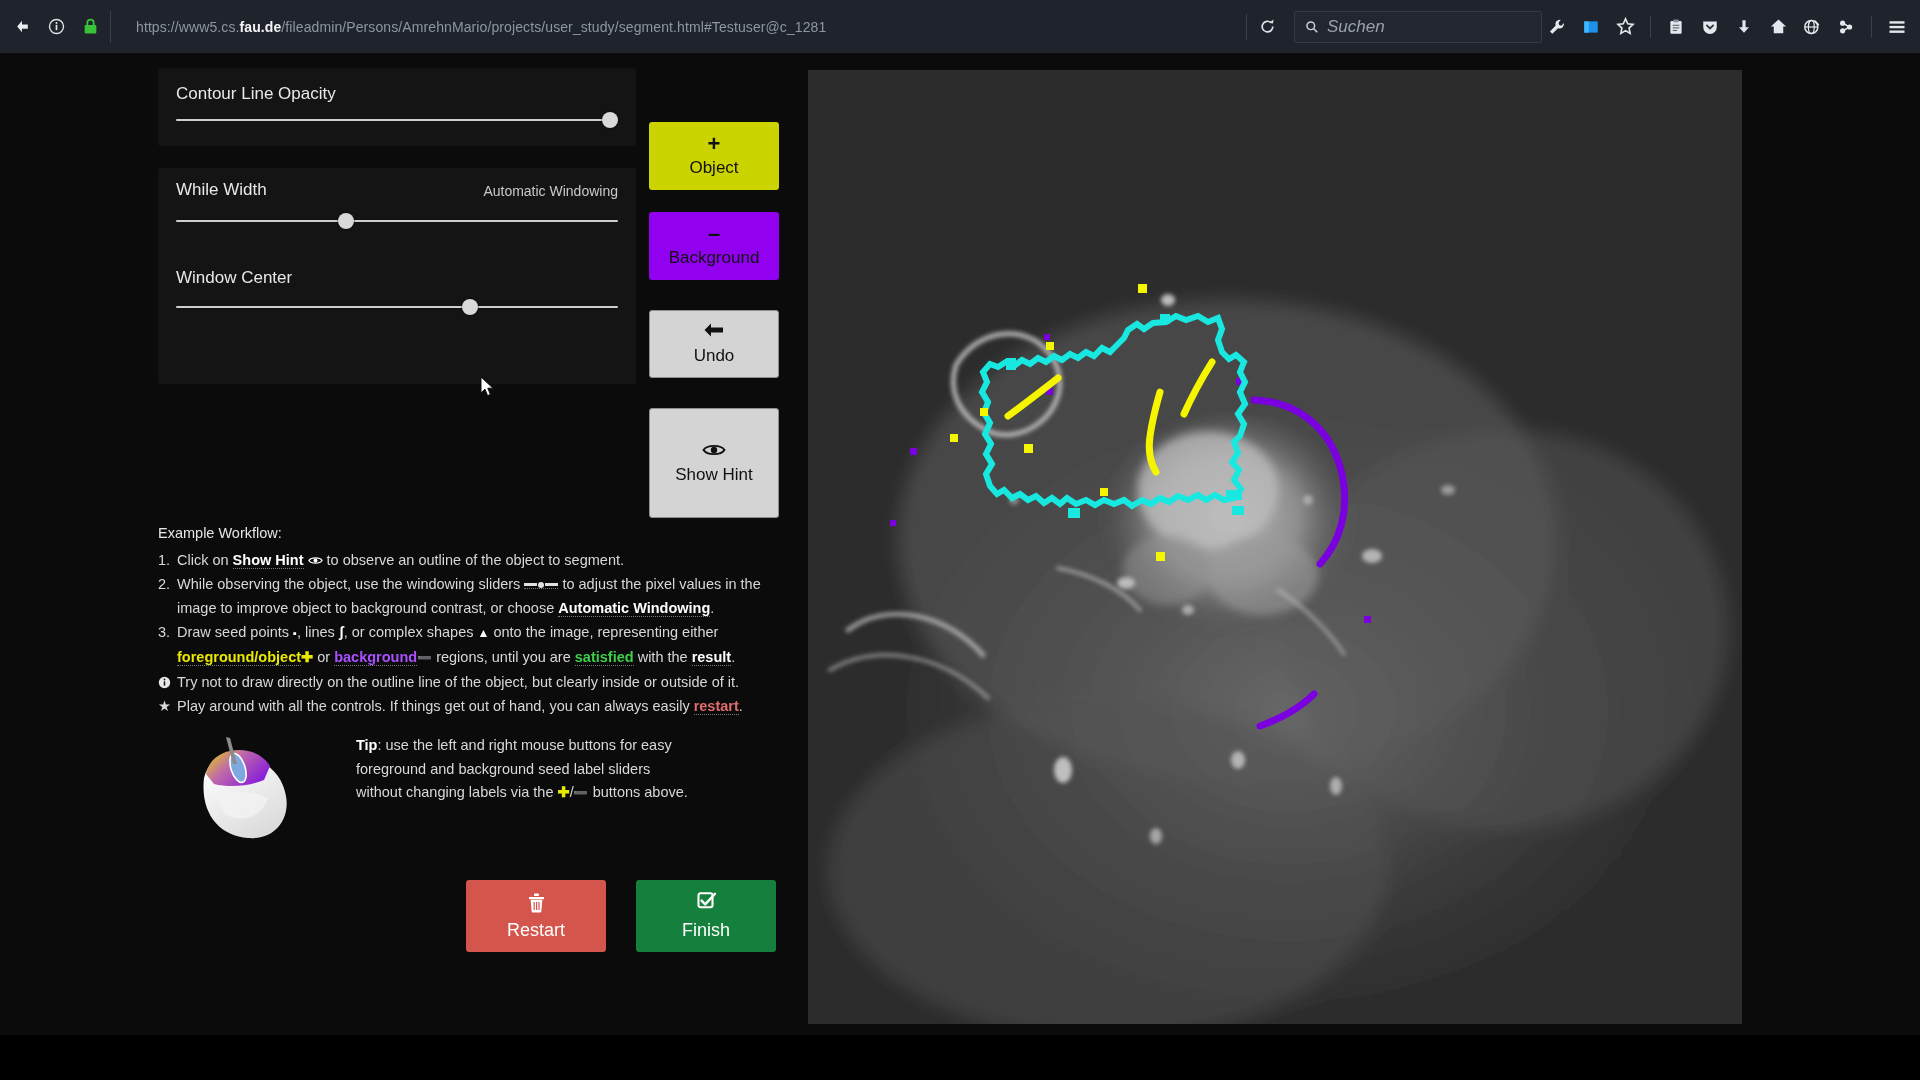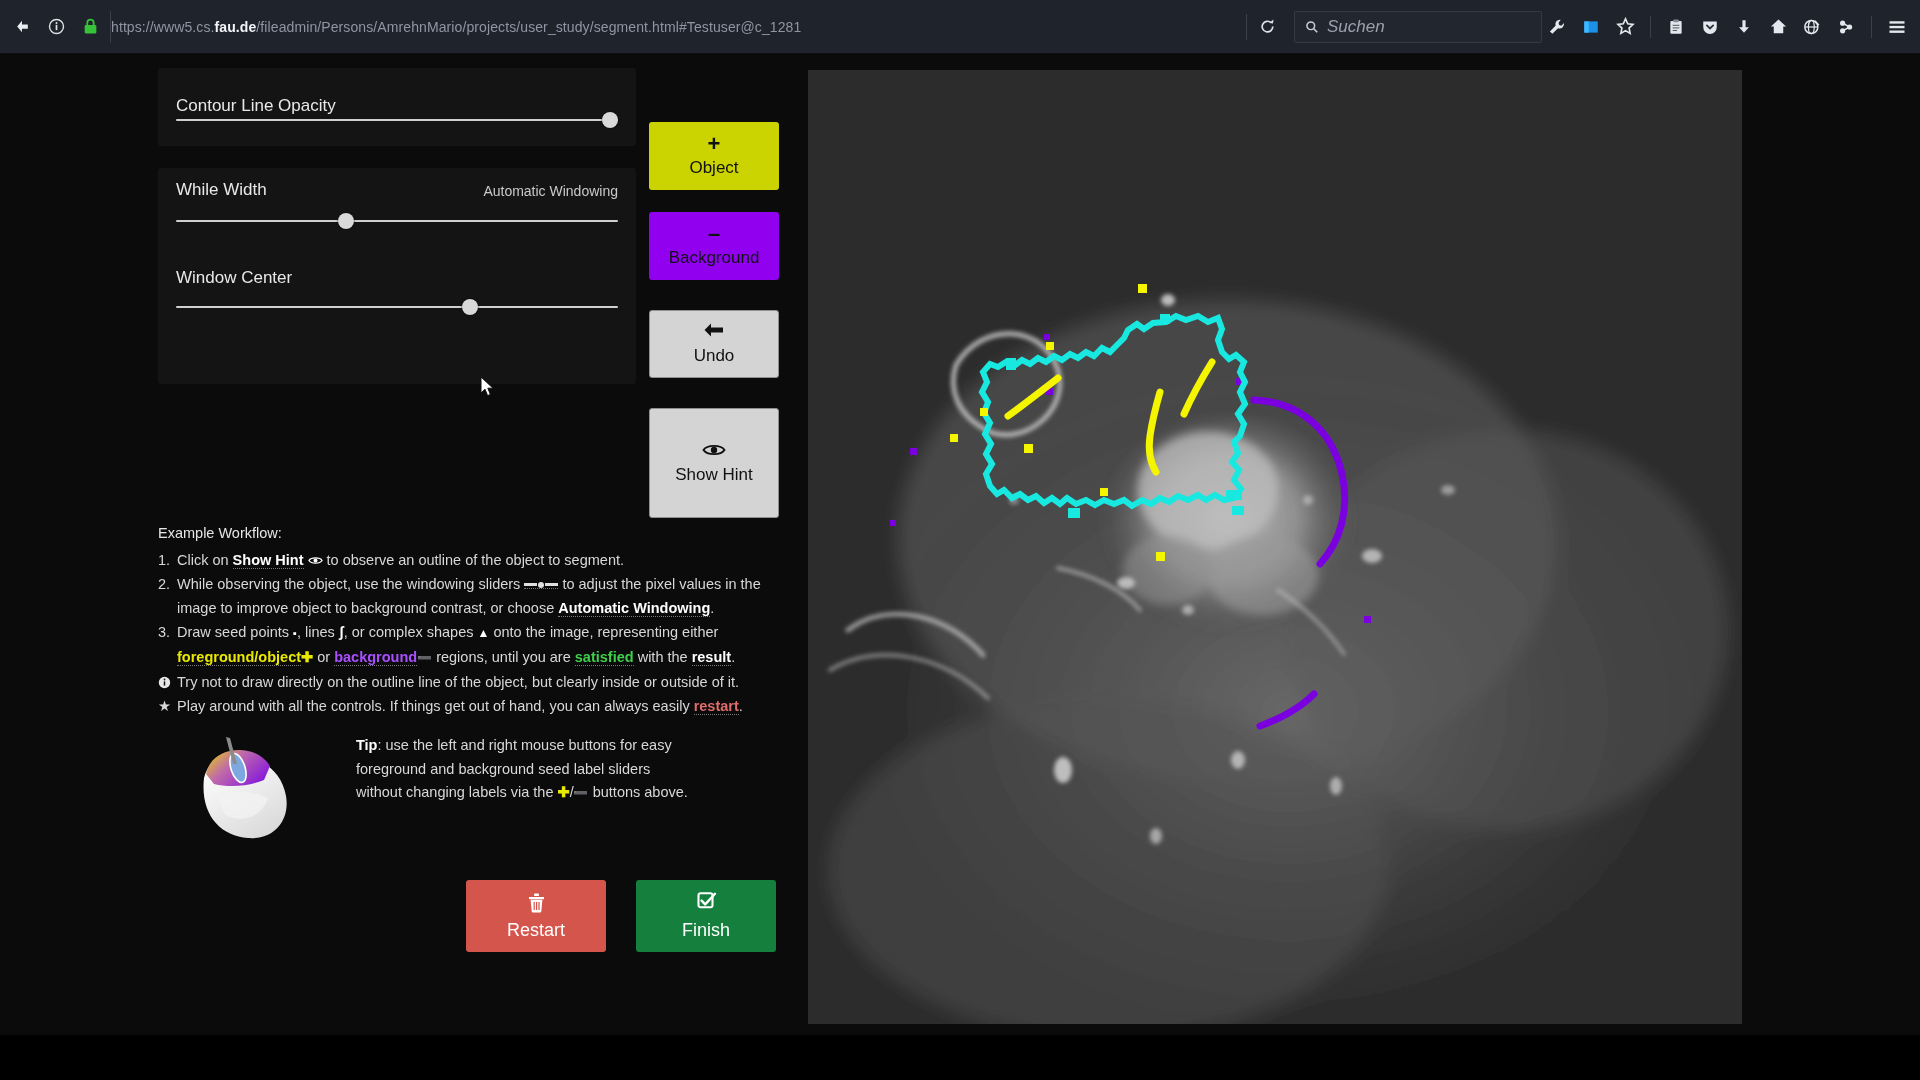--- a/index.html
+++ b/index.html
@@ -18,21 +18,21 @@
     background:#1f232b;
     display:flex; align-items:center;
     border-bottom:1px solid #0c0e12;
   }
   .nav-icons { display:flex; align-items:center; gap:10px; padding-left:10px; }
   .nav-ico { width:24px; height:24px; display:flex; align-items:center; justify-content:center; }
   .urlbar {
     flex:0 0 auto; width:1130px; height:32px; margin-left:8px;
     display:flex; align-items:center;
     border-left:1px solid #3a3f49;
-    padding-left:0;
+    padding-left:25px;
   }
   .url-text {
     font-size:14px; color:#b9bfc9; white-space:nowrap;
     letter-spacing:0.1px;
   }
   .url-text b { color:#f2f4f7; font-weight:bold; }
   .url-text .dim { color:#8e96a3; }
   .reload-wrap { display:flex; align-items:center; padding:0 12px;
      border-left:1px solid #3a3f49; height:26px; margin-left:6px;}
   .searchbar {
@@ -252,21 +252,21 @@
           </svg>
       </div>
     </div>
   </div>
 
   <div class="page">
 
     <div class="left-col">
 
       <div class="slider-card" id="card-opacity">
-        <div class="slider-label" style="left:18px; top:28px;">Contour Line Opacity</div>
+        <div class="slider-label" style="left:18px; top:16px;">Contour Line Opacity</div>
         <div class="slider-track" style="left:18px; top:51px; width:442px;"></div>
         <div class="slider-thumb" style="left:444px; top:44px;"></div>
       </div>
 
       <div class="slider-card" id="card-window">
         <div class="slider-label" style="left:18px; top:12px;">While Width</div>
         <div class="slider-right-label" style="top:15px;">Automatic Windowing</div>
         <div class="slider-track" style="left:18px; top:52px; width:442px;"></div>
         <div class="slider-thumb" style="left:180px; top:45px;"></div>
 

